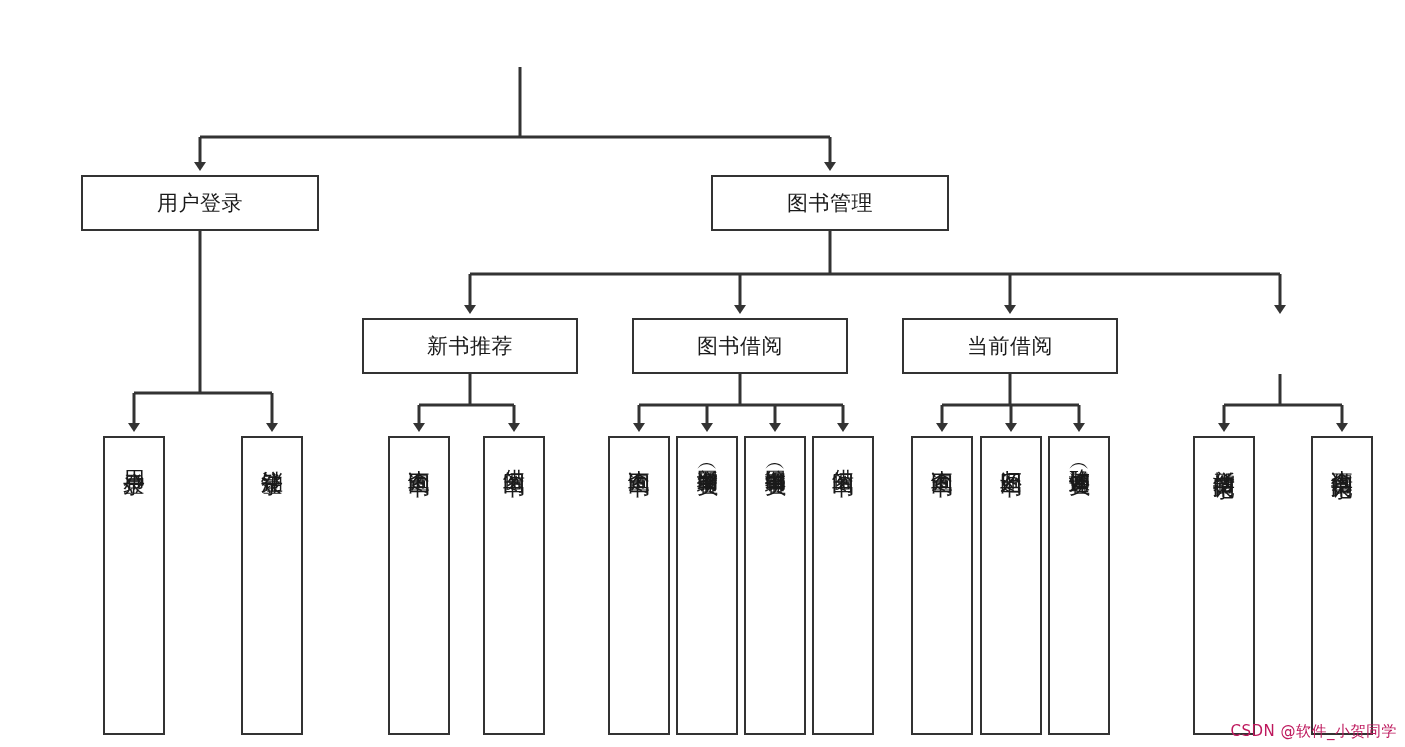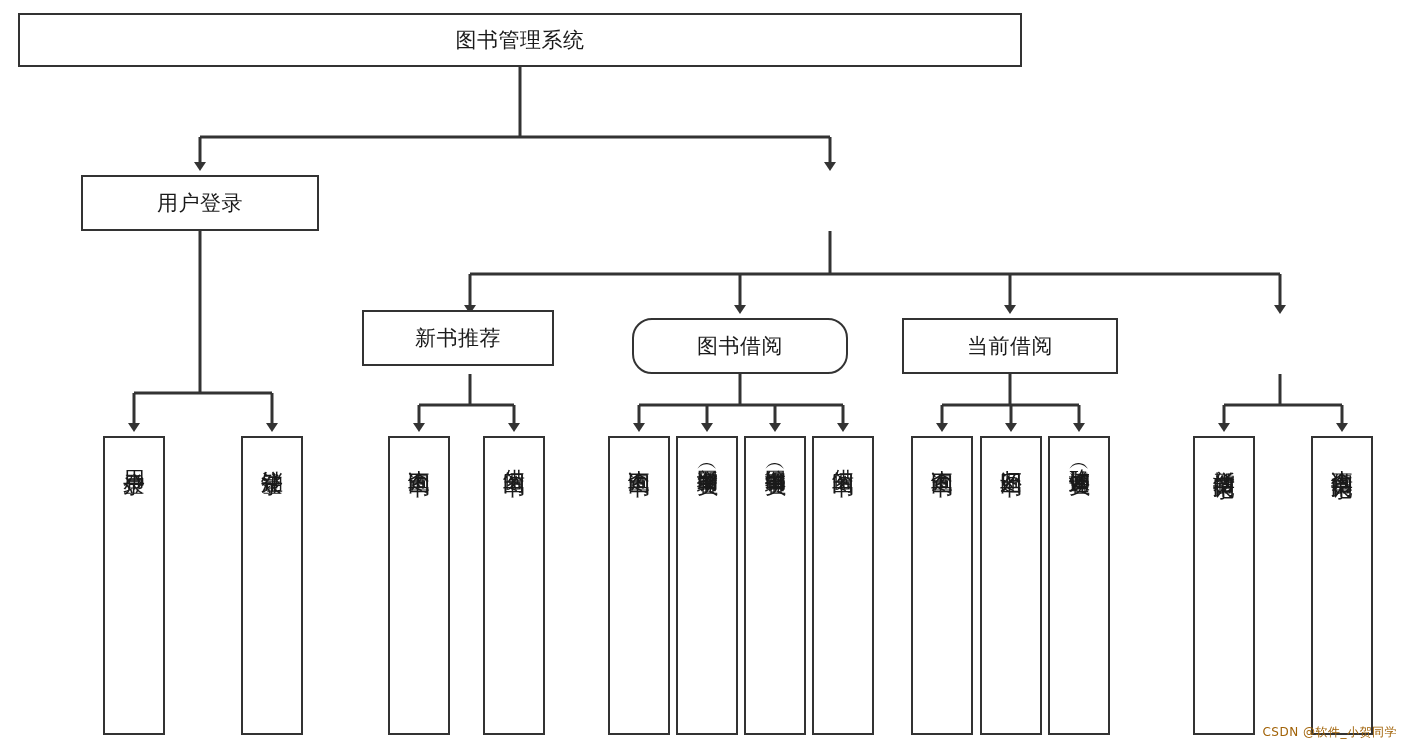--- a/index.html
+++ b/index.html
@@ -59,22 +59,22 @@
     white-space: nowrap;
   }
   .node.vertical.tall-text .node-label {
     font-size: 21px;
     letter-spacing: 1px;
   }
   #watermark {
     position: absolute;
     right: 8px;
     bottom: 6px;
-    font-size: 12px;
-    color: #a16207;
+    font-size: 15px;
+    color: #be185d;
     white-space: nowrap;
     letter-spacing: 0.5px;
     font-family: "DejaVu Sans", "Liberation Sans", sans-serif;
   }
 </style>
 </head>
 <body>
 
 <div id="diagram-root">
 
@@ -133,32 +133,32 @@
     </g>
 
     <g stroke="#333333" stroke-width="3" fill="none">
       <path d="M 1280 374 L 1280 405"></path>
       <path d="M 1224 405 L 1342 405"></path>
       <path d="M 1224 405 L 1224 424" marker-end="url(#arrow)"></path>
       <path d="M 1342 405 L 1342 424" marker-end="url(#arrow)"></path>
     </g>
   </svg>
 
-  <div class="node horizontal" style="left:18px; top:13px; width:1004px; height:54px;">
-    <span class="node-label">图书管理系统</span>
-  </div>
 
   <div class="node horizontal" style="left:81px; top:175px; width:238px; height:56px;">
     <span class="node-label">用户登录</span>
   </div>
-
-  <div class="node horizontal" style="left:362px; top:310px; width:192px; height:56px;">
+  <div class="node horizontal" style="left:711px; top:175px; width:238px; height:56px;">
+    <span class="node-label">图书管理</span>
+  </div>
+
+  <div class="node horizontal" style="left:362px; top:318px; width:216px; height:56px;">
     <span class="node-label">新书推荐</span>
   </div>
-  <div class="node horizontal" style="left:632px; top:318px; width:216px; height:56px;border-radius:20px;">
+  <div class="node horizontal" style="left:632px; top:318px; width:216px; height:56px;">
     <span class="node-label">图书借阅</span>
   </div>
   <div class="node horizontal" style="left:902px; top:318px; width:216px; height:56px;justify-content:center;">
     <span class="node-label">当前借阅</span>
   </div>
 
   <div class="node vertical" style="left:103px; top:436px; width:62px; height:299px;">
     <span class="node-label">用户登录</span>
   </div>
   <div class="node vertical" style="left:241px; top:436px; width:62px; height:299px;">

